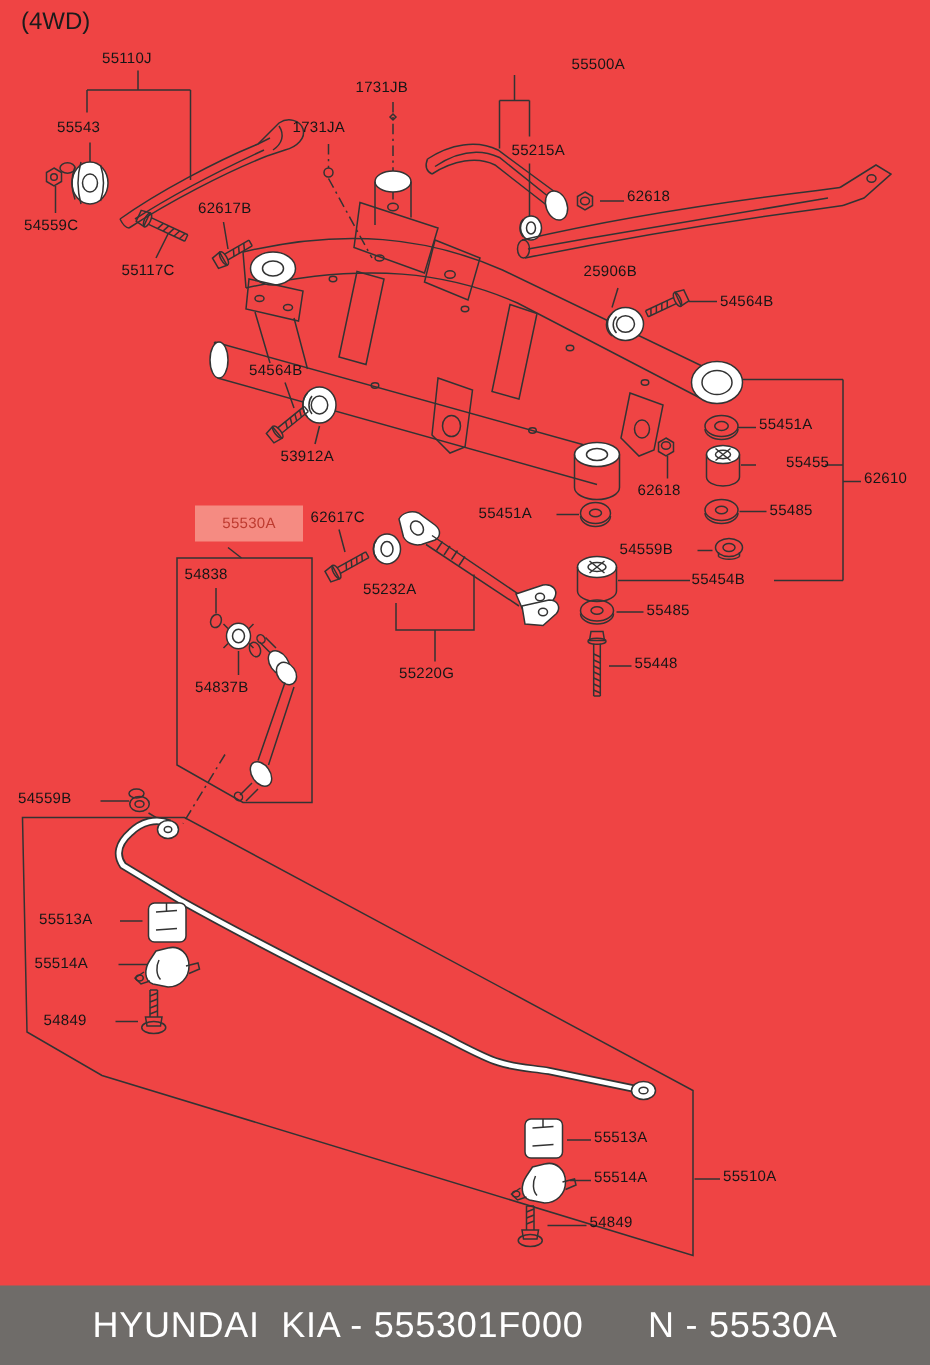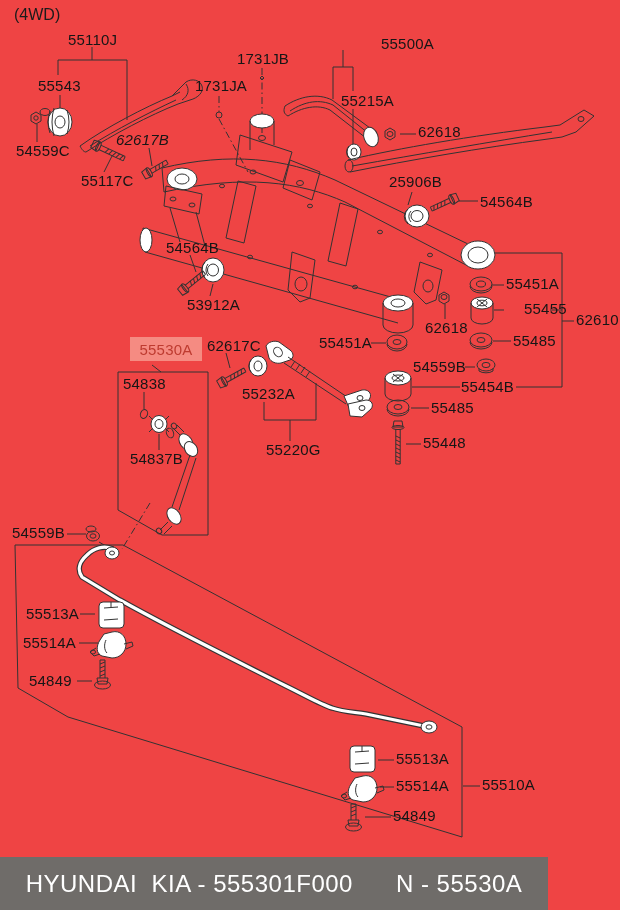--- a/index.html
+++ b/index.html
@@ -6,29 +6,29 @@
   .stage {
     position:relative; width:620px; height:910px; background:#ef4444;
     font-family:"Liberation Sans", sans-serif; overflow:hidden;
   }
   .stage svg { position:absolute; left:0; top:0; }
   .page-title {
     position:absolute; left:14px; top:6px; font-size:16px; color:#1b1b1b;
   }
   .labels-layer { position:absolute; left:0; top:0; width:100%; height:100%; }
   .part-label {
-    position:absolute; font-size:15px; line-height:15px; color:#161616;
+    position:absolute; font-size:10px; line-height:15px; color:#161616;
     white-space:nowrap; letter-spacing:0.2px;
   }
   .part-label.highlight {
     background:var(--hl-bg,#F58B82); color:var(--hl-fg,#BE3B30);
     display:flex; align-items:center; justify-content:center;
   }
   .footer-bar {
-    position:absolute; left:0; top:857px; width:548px; height:53px;
+    position:absolute; left:0; top:857px; width:620px; height:53px;
     background:var(--footer-bg,#6F6C69); color:var(--footer-fg,#ffffff);
     display:flex; align-items:center; justify-content:center;
     font-size:24px; letter-spacing:0.5px; white-space:pre;
   }
 </style>
 </head>
 <body>
 
 <div class="stage">
 
@@ -341,21 +341,21 @@
 
   <div class="labels-layer">
       <div class="part-label" style="left: 68px; top: 32px;">55110J</div>
       <div class="part-label" style="left: 237px; top: 51px;">1731JB</div>
       <div class="part-label" style="left: 333px; top: 36px; margin-left: 48px;">55500A</div>
       <div class="part-label" style="left: 38px; top: 78px;">55543</div>
       <div class="part-label" style="left: 195px; top: 78px;">1731JA</div>
       <div class="part-label" style="left: 341px; top: 93px;">55215A</div>
       <div class="part-label" style="left: 418px; top: 124px;">62618</div>
       <div class="part-label" style="left: 16px; top: 143px;">54559C</div>
-      <div class="part-label" style="left: 116px; top: 132px; font-style: italic;">62617B</div>
+      <div class="part-label" style="left: 132px; top: 132px;">62617B</div>
       <div class="part-label" style="left: 81px; top: 173px;">55117C</div>
       <div class="part-label" style="left: 389px; top: 174px;">25906B</div>
       <div class="part-label" style="left: 480px; top: 194px;">54564B</div>
       <div class="part-label" style="left: 166px; top: 240px;">54564B</div>
       <div class="part-label" style="left: 187px; top: 297px;">53912A</div>
       <div class="part-label" style="left: 506px; top: 276px;">55451A</div>
       <div class="part-label" style="left: 524px; top: 301px;">55455</div>
       <div class="part-label" style="left: 576px; top: 312px;">62610</div>
       <div class="part-label" style="left: 425px; top: 320px;">62618</div>
       <div class="part-label" style="left: 513px; top: 333px;">55485</div>

